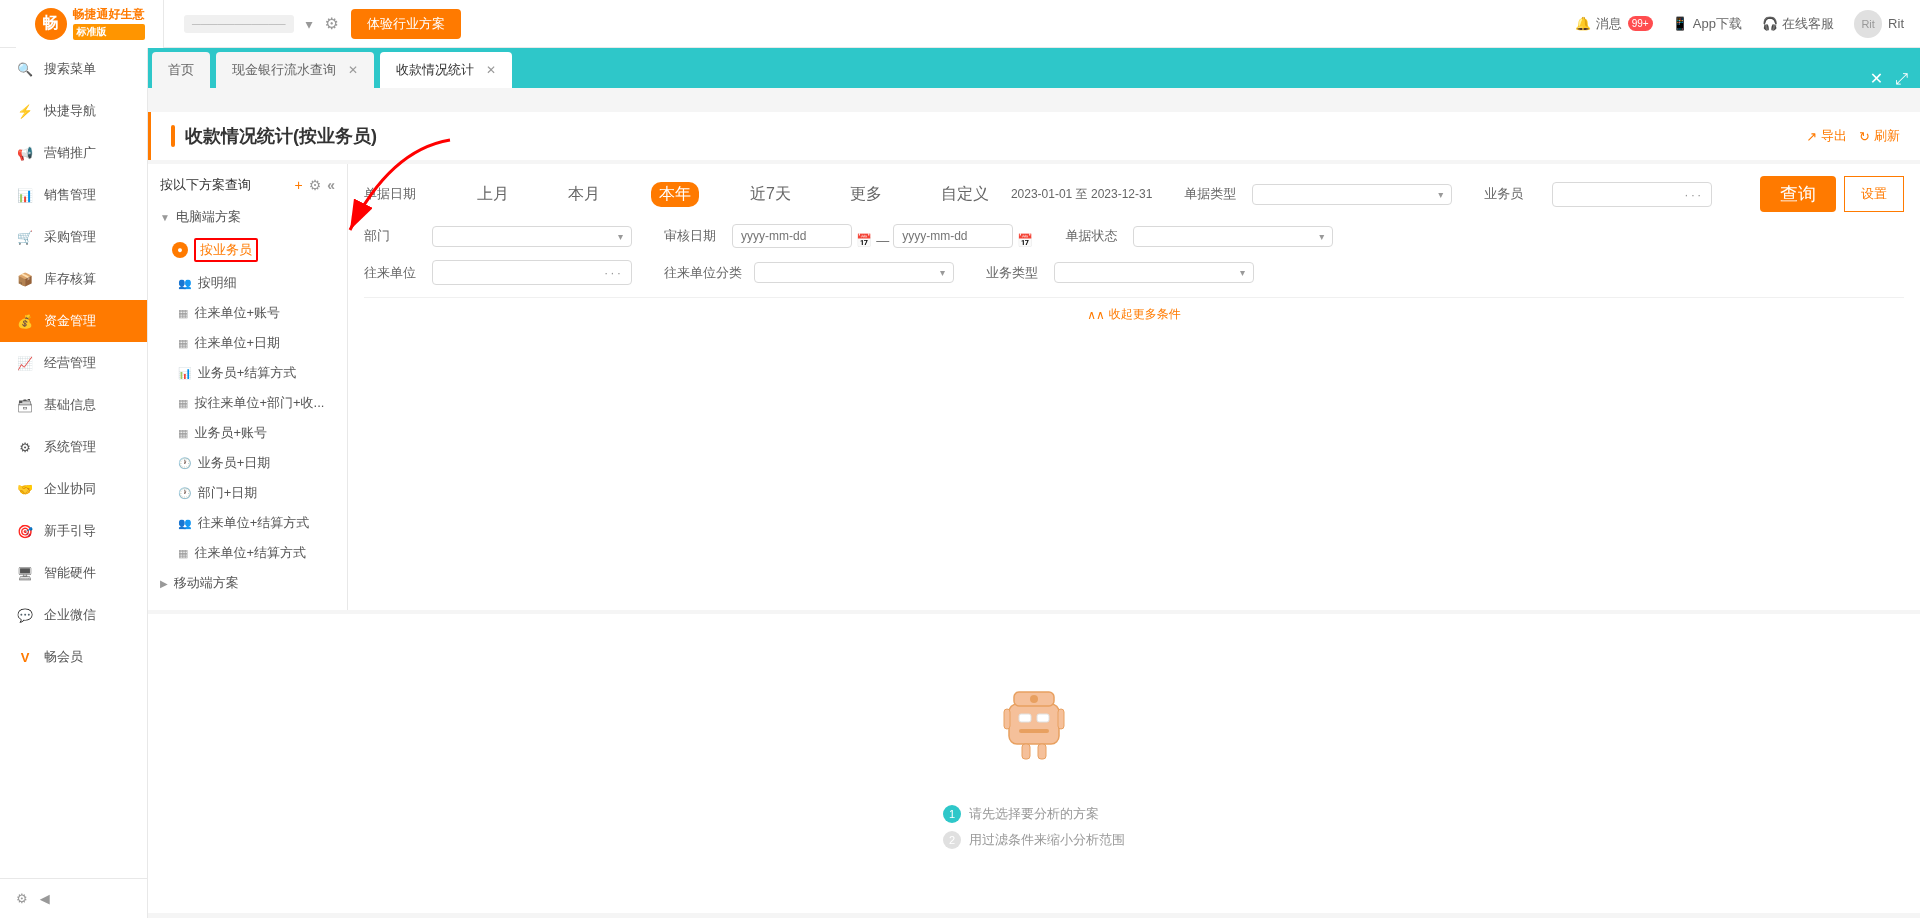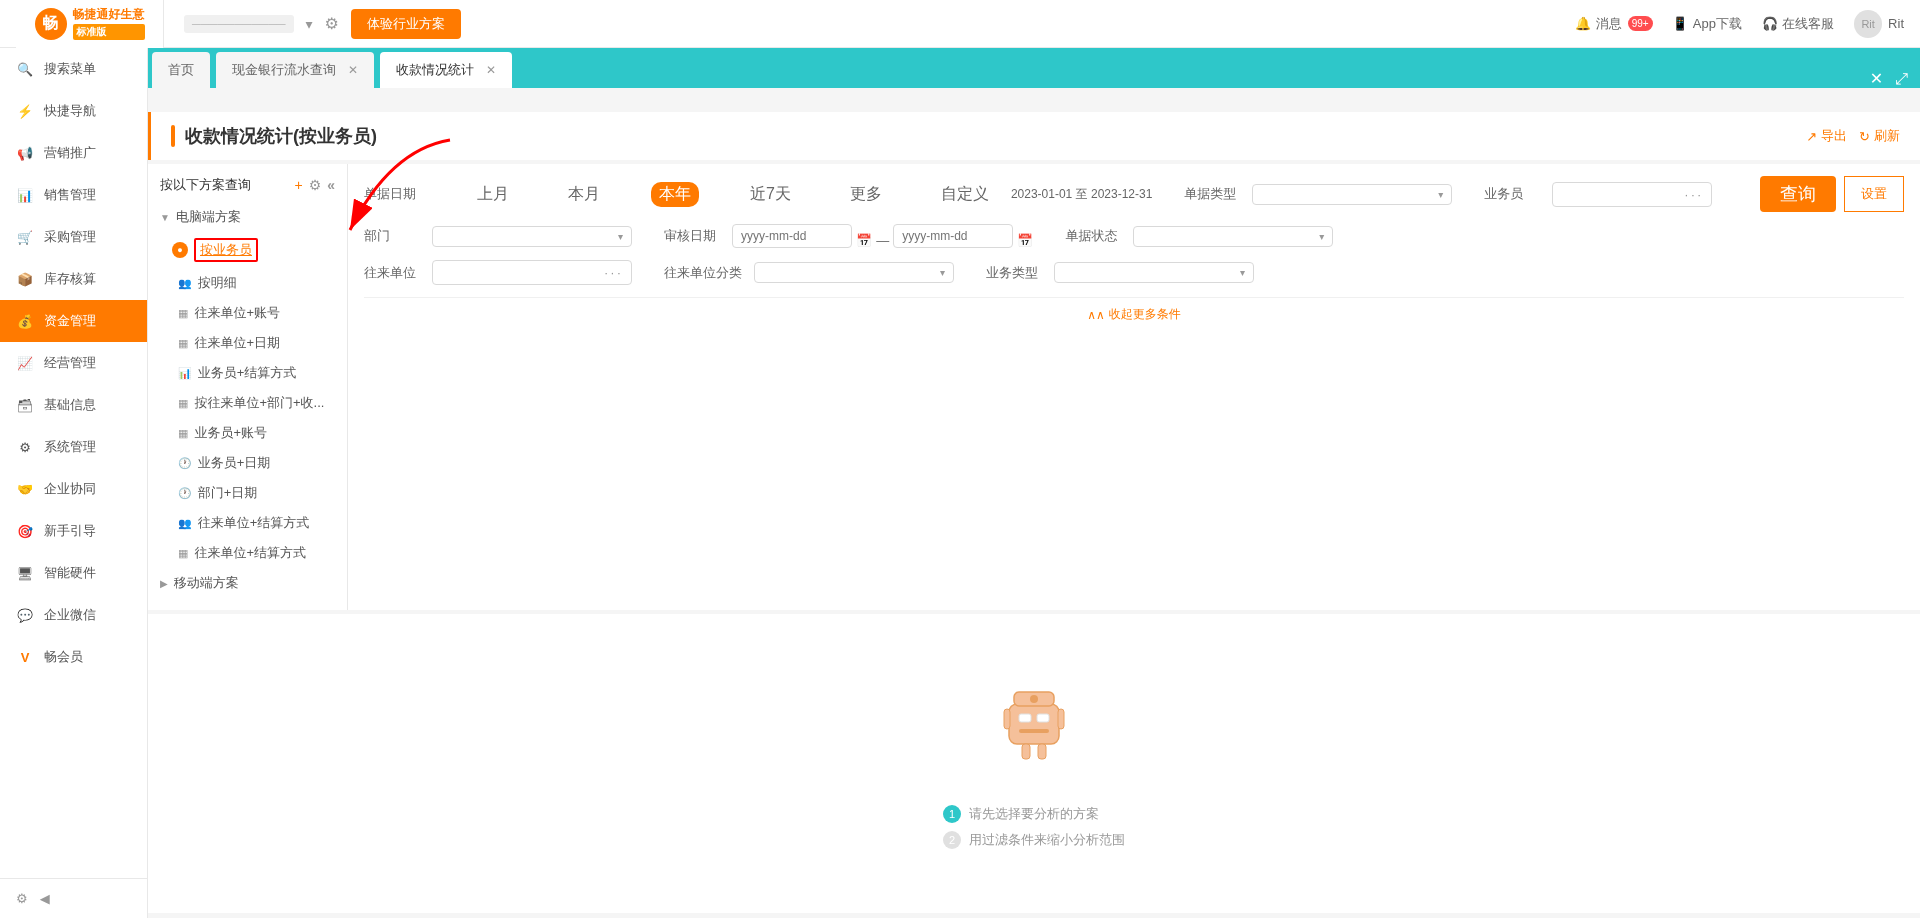--- a/index.html
+++ b/index.html
@@ -345,21 +345,21 @@
             </div>
           </div>
 
           <div class="scheme-category">
             <span class="triangle">▼</span>
             <span>电脑端方案</span>
           </div>
 
           <div class="scheme-item active" style="padding-left:24px;">
             <span style="width:16px;height:16px;background:#ff7a00;border-radius:50%;display:inline-flex;align-items:center;justify-content:center;color:#fff;font-size:9px;">●</span>
-            <span style="border:2px solid #ff0000;padding:1px 4px;border-radius:2px;text-decoration:underline;">按业务员</span>
+            <span style="border:2px solid #ff0000;padding:1px 4px;border-radius:2px;">按业务员</span>
           </div>
           <div class="scheme-item">
             <span style="font-size:11px;color:#999;">👥</span>
             <span>按明细</span>
           </div>
           <div class="scheme-item">
             <span style="font-size:11px;color:#999;">▦</span>
             <span>往来单位+账号</span>
           </div>
           <div class="scheme-item">

